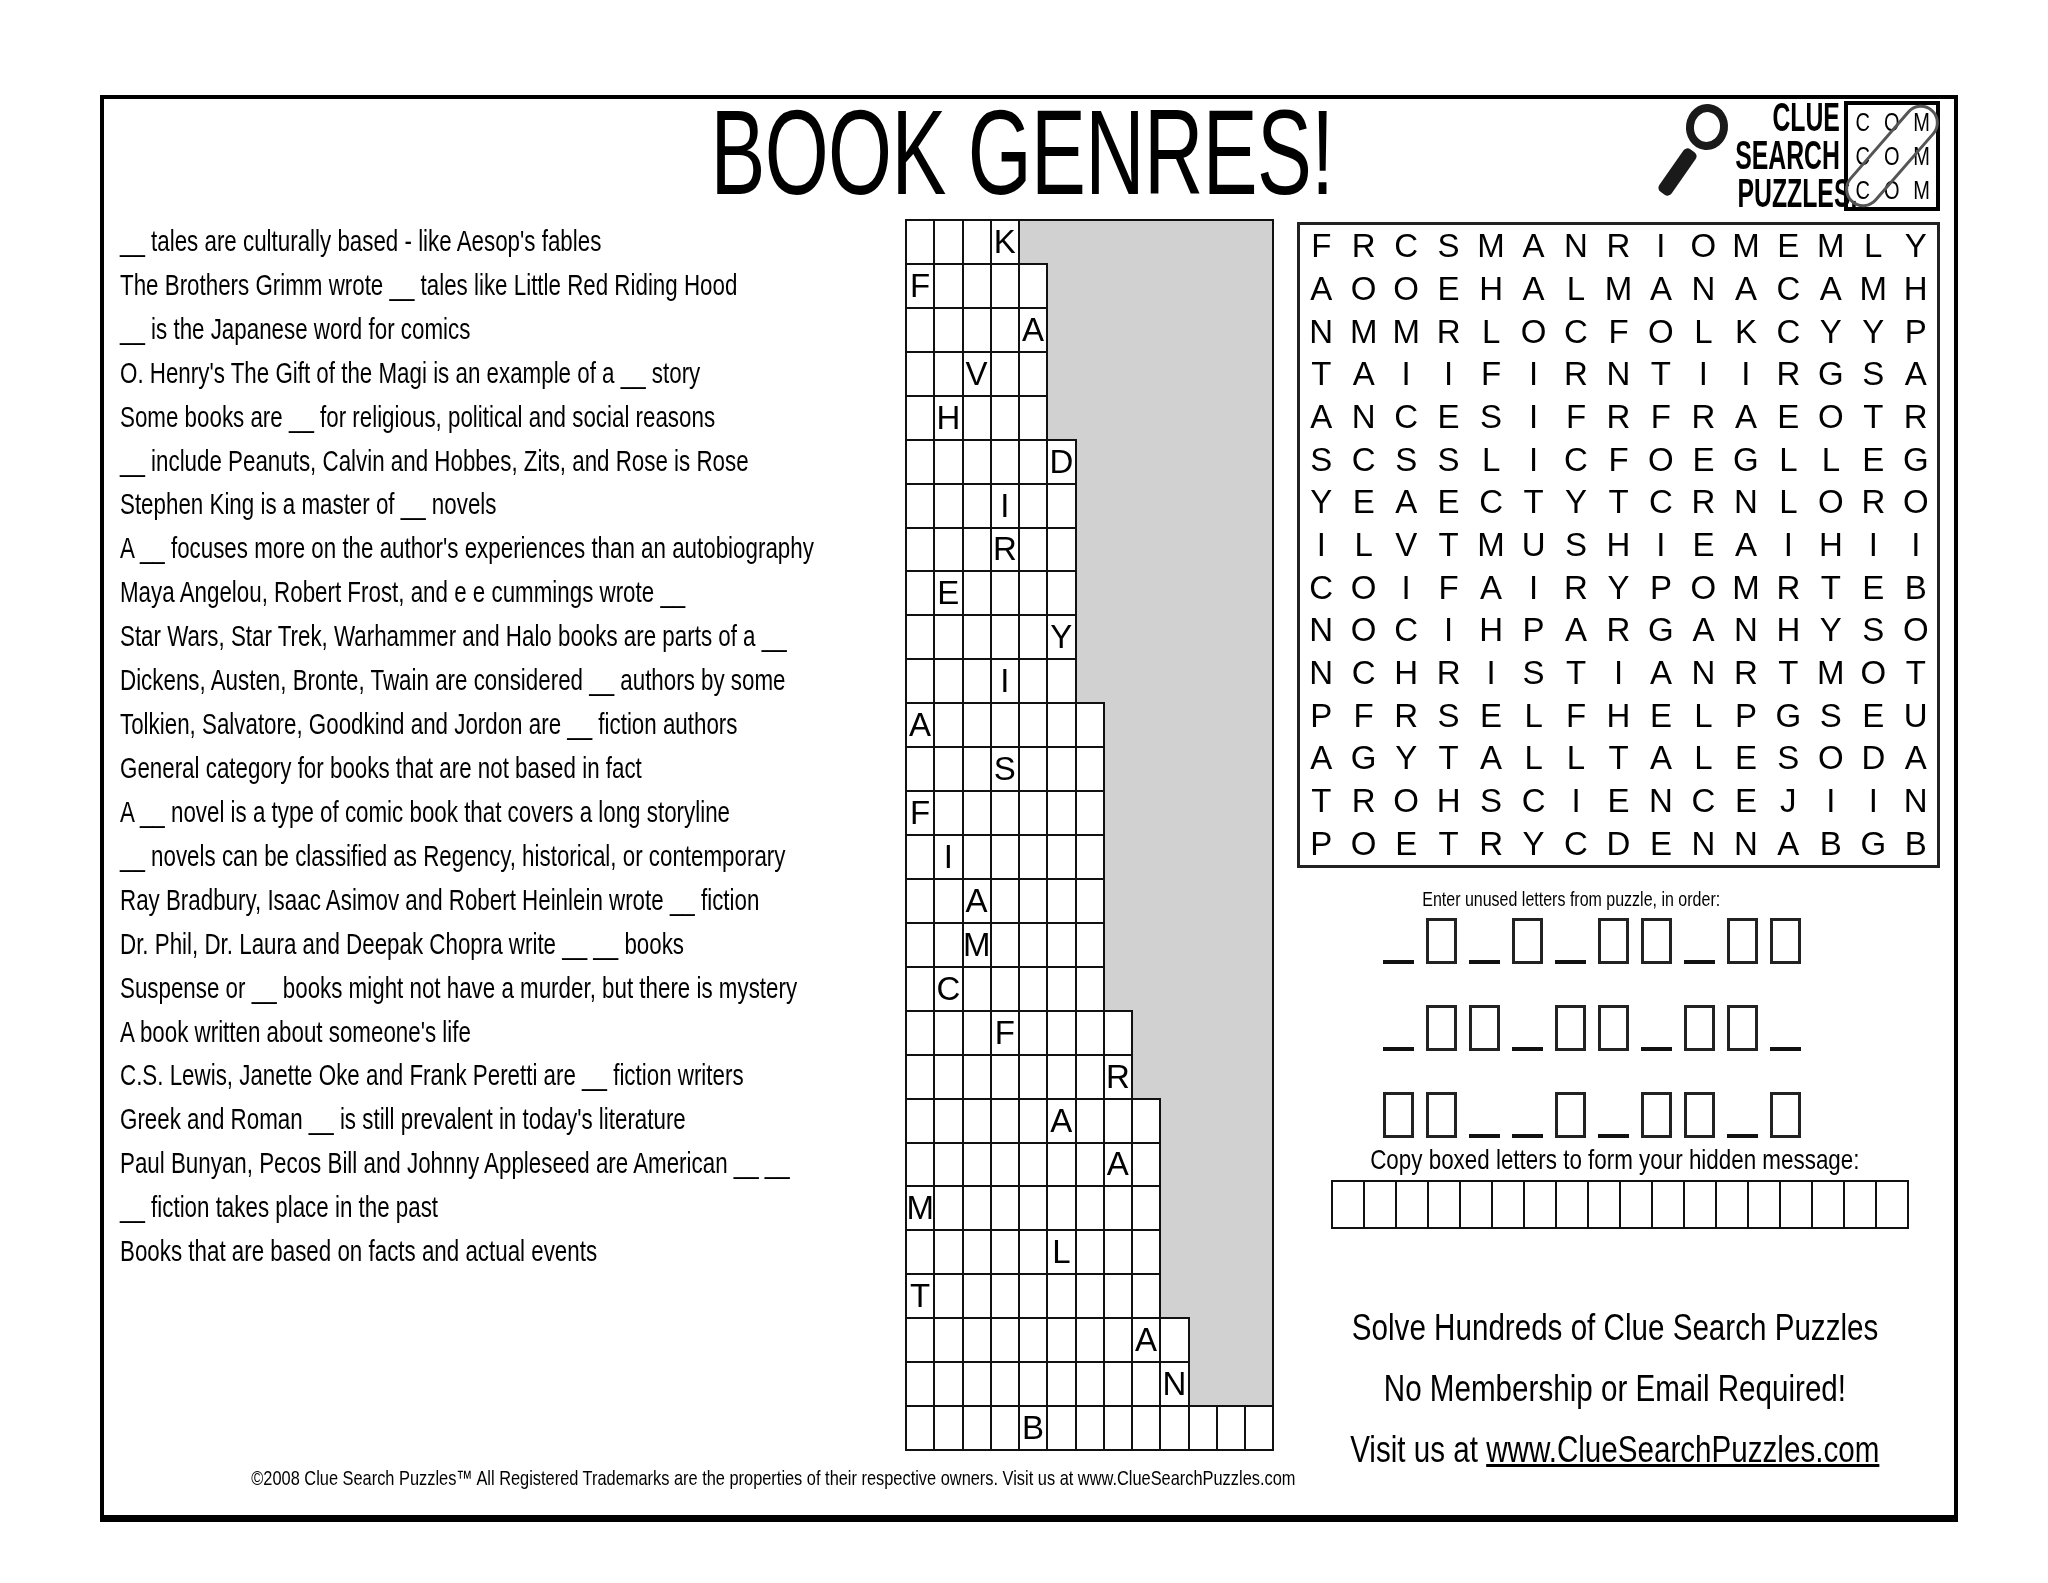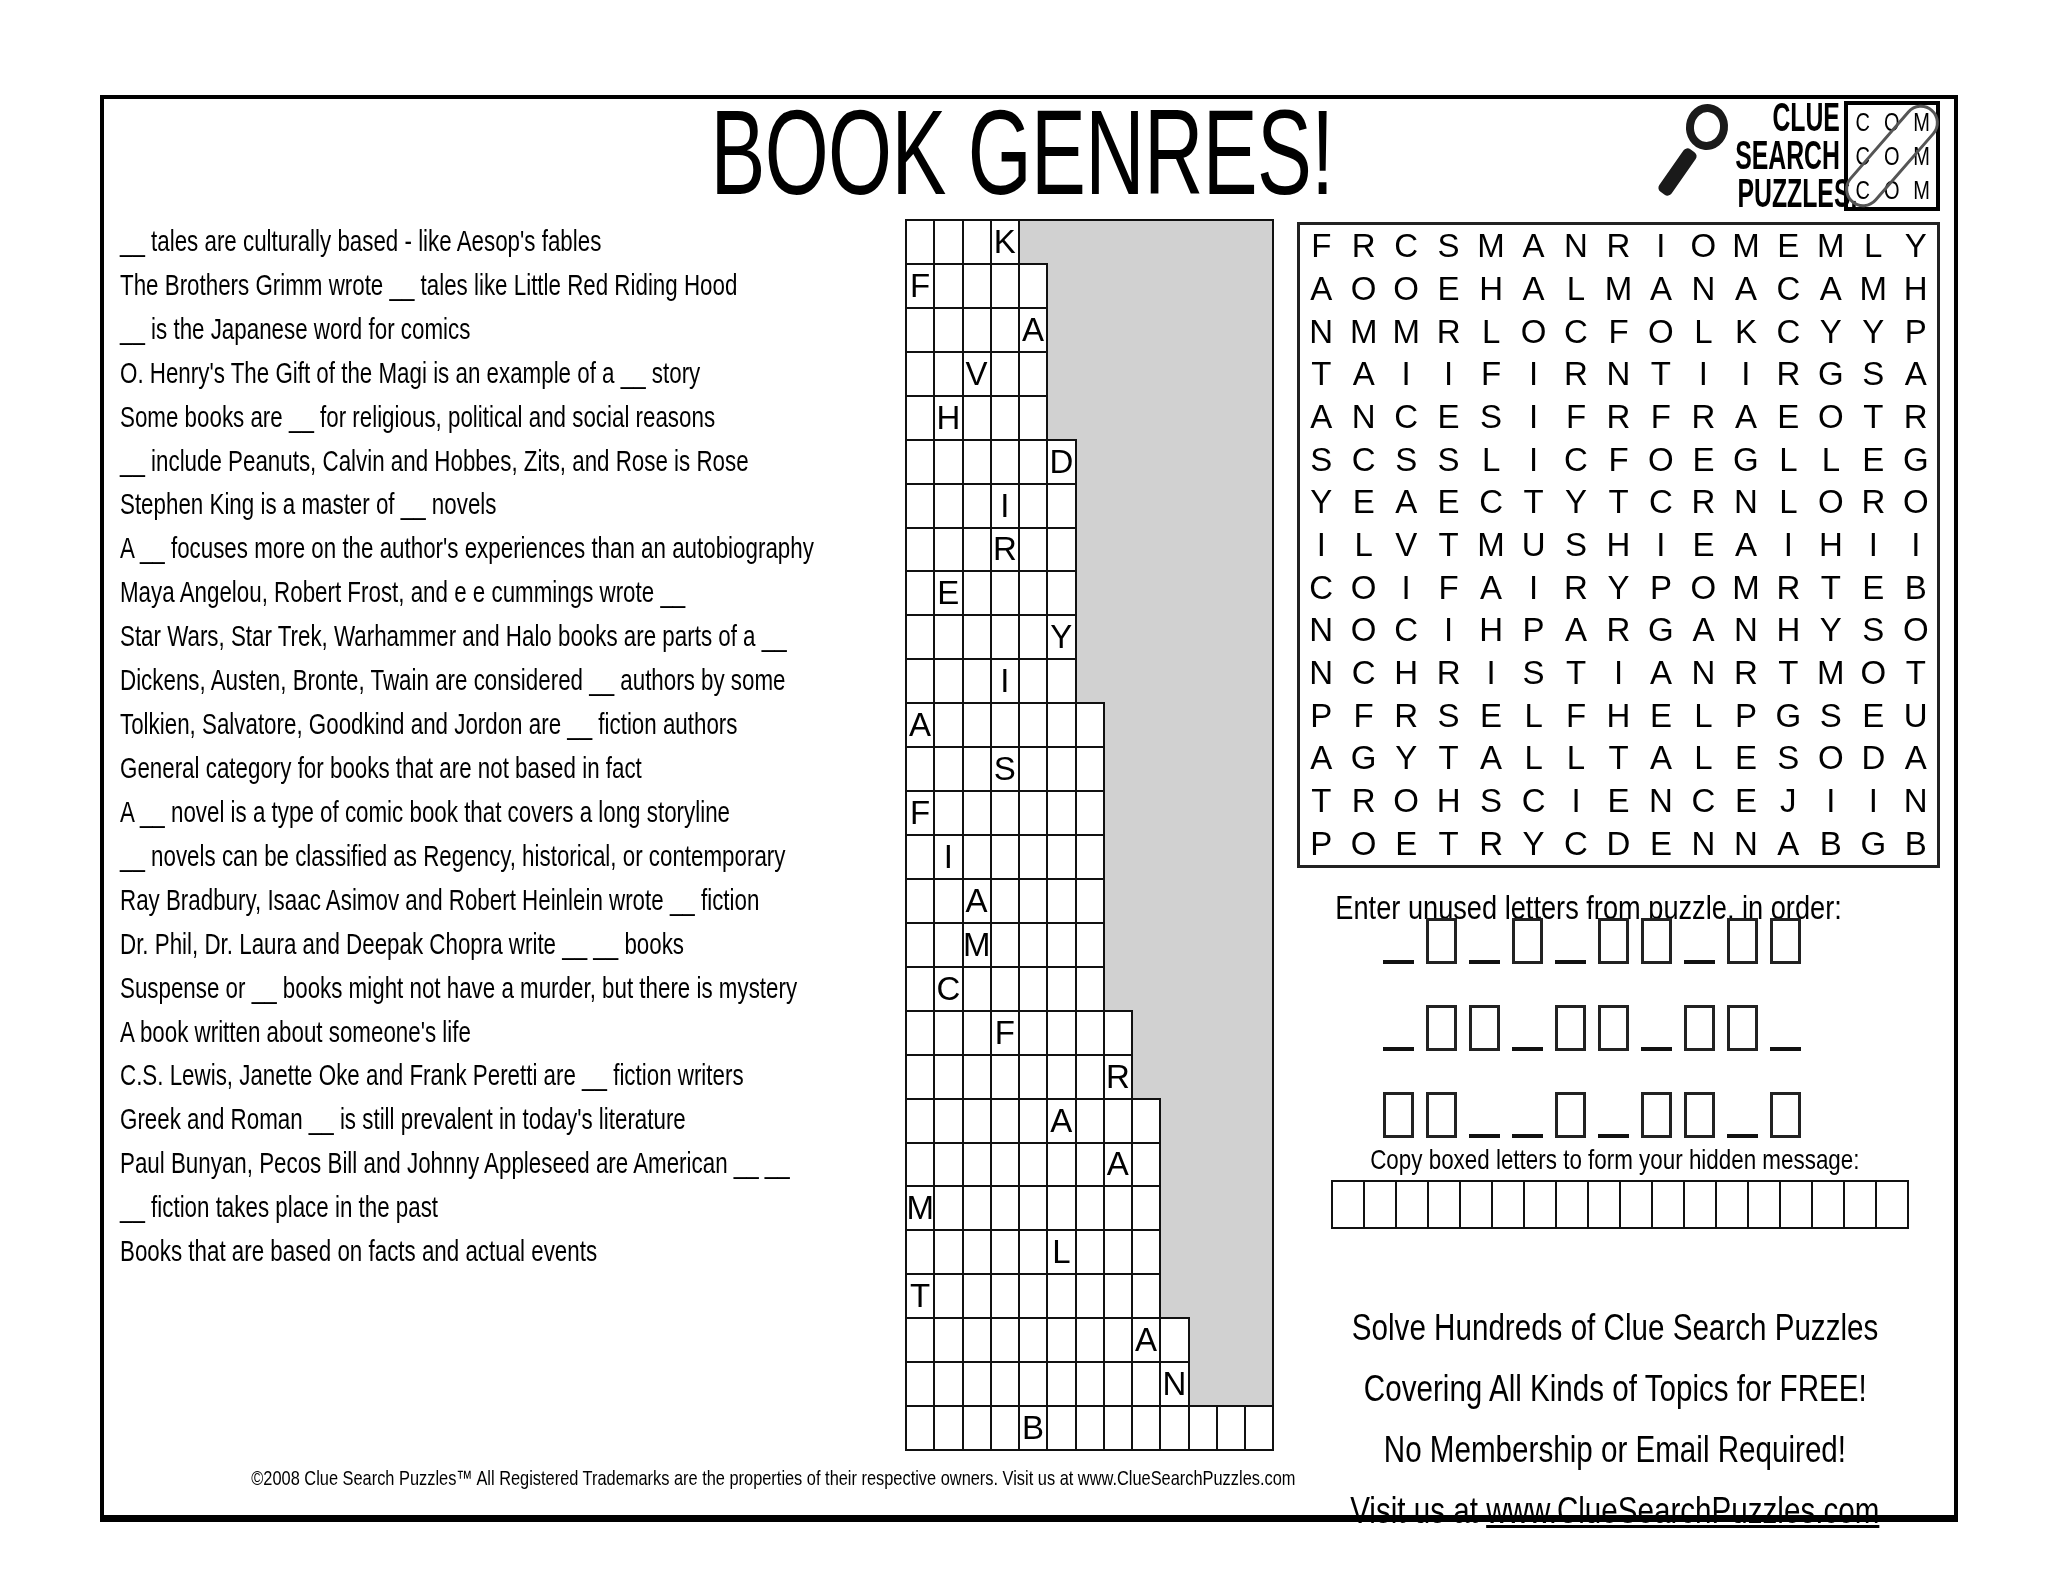--- a/index.html
+++ b/index.html
@@ -36,21 +36,21 @@
   #crossword{left:905px;top:219px;width:369.25px;height:1232px;}
   .cw-cell{position:absolute;width:30.25px;height:45.93px;border:2px solid #111;box-sizing:border-box;background:#fff;
            display:flex;align-items:center;justify-content:center;font-size:33px;}
 
   
   #ws-box{left:1297px;top:222px;width:643px;height:646px;border:3px solid #222;box-sizing:border-box;
           display:grid;grid-template-columns:repeat(15,1fr);grid-template-rows:repeat(15,1fr);}
   .ws-cell{display:flex;align-items:center;justify-content:center;font-size:33px;}
 
   
-  #unused-heading{left:1272px;top:888px;width:598px;text-align:center;font-size:34px;}
+  #unused-heading{left:1272px;top:888px;width:598px;text-align:center;font-size:20px;}
   .unused-line{position:absolute;left:1383px;display:flex;gap:12px;align-items:flex-end;height:46px;}
   #unused-line-0{top:918px;} #unused-line-1{top:1005px;} #unused-line-2{top:1092px;}
   .slot-box{width:31px;height:46px;border:3px solid #222;box-sizing:border-box;background:#fff;}
   .slot-blank{width:31px;height:0;border-bottom:4px solid #111;}
 
   
   #copy-label{left:1272px;top:1144px;width:686px;text-align:center;font-size:28px;}
   #strip{left:1331px;top:1180px;width:578px;height:49px;display:flex;}
   .strip-cell{flex:1;border:2px solid #111;margin-left:-2px;background:#fff;box-sizing:border-box;}
   .strip-cell:first-child{margin-left:0;}
@@ -664,21 +664,20 @@
       <div class="strip-cell"></div>
       <div class="strip-cell"></div>
       <div class="strip-cell"></div>
       <div class="strip-cell"></div>
       <div class="strip-cell"></div>
       <div class="strip-cell"></div>
     </div>
 
   <div id="promo" class="abs">
     <div><span class="cond-c" style="--sx:0.8">Solve Hundreds of Clue Search Puzzles</span></div>
-    <div><span class="cond-c" style="--sx:0.8">Covering All Kinds of Topics for FREE!</span></div>
     <div><span class="cond-c" style="--sx:0.8">No Membership or Email Required!</span></div>
     <div><span class="cond-c" style="--sx:0.8"><span>Visit us at </span><span class="link">www.ClueSearchPuzzles.com</span></span></div>
   </div>
 
   <div id="footer" class="abs">
     <span class="cond-c" style="--sx:0.78">©2008 Clue Search Puzzles™ All Registered Trademarks are the properties of their respective owners. Visit us at www.ClueSearchPuzzles.com</span>
   </div>
 
 </div>
 

